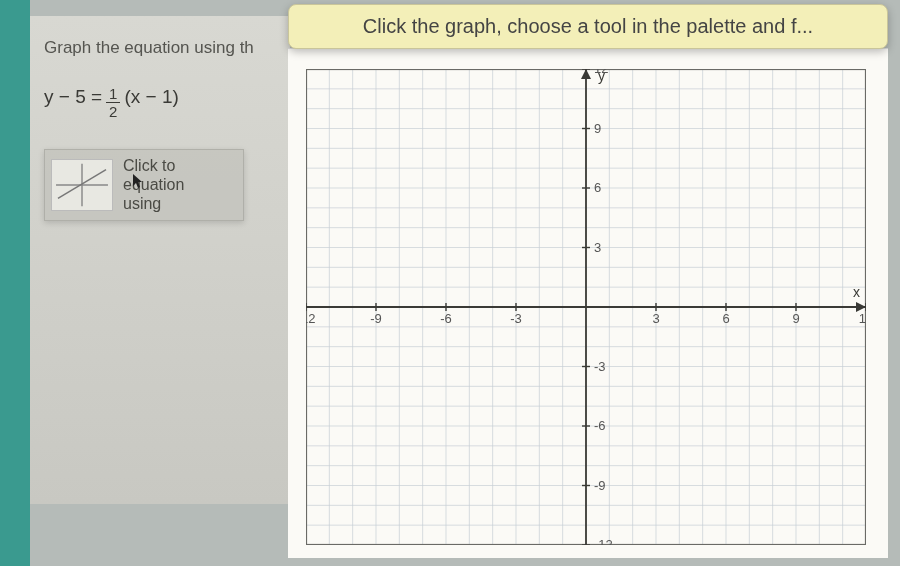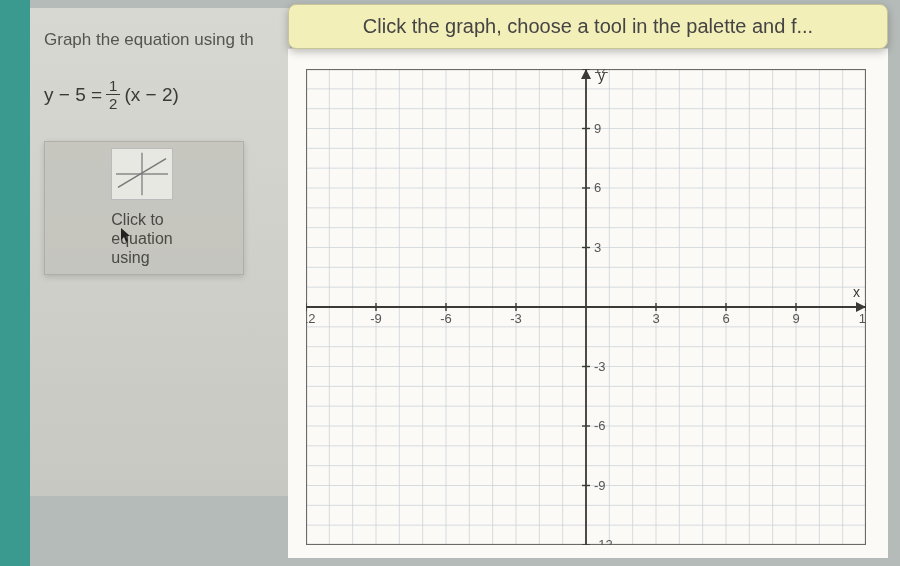--- a/index.html
+++ b/index.html
@@ -12,37 +12,37 @@
     overflow: hidden;
   }
   .teal-strip {
     position: absolute;
     left: 0; top: 0;
     width: 30px; height: 566px;
     background: #3a9a8f;
   }
   .left-panel {
     position: absolute;
-    left: 30px; top: 8px;
+    left: 30px; top: 16px;
     width: 260px; height: 488px;
     background: linear-gradient(180deg, #d8d8d2 0%, #d2d2cc 40%, #c8c8c2 100%);
     padding: 22px 8px 0 14px;
     color: #4a4a44;
   }
   .instr1 {
     font-size: 17px;
     color: #555550;
     margin-bottom: 28px;
   }
   .equation {
     font-size: 19px;
     color: #3a3a36;
     margin-bottom: 30px;
     display: flex;
-    align-items: center;
+    align-items: flex-start;
     gap: 2px;
   }
   .frac {
     display: inline-flex;
     flex-direction: column;
     align-items: center;
     font-size: 15px;
     line-height: 1;
     vertical-align: middle;
     margin: 0 2px;
@@ -58,21 +58,20 @@
   .enlarge-btn {
     display: flex;
     align-items: center;
     gap: 10px;
     background: rgba(190,190,184,0.6);
     border: 1px solid rgba(160,160,154,0.6);
     padding: 6px 10px 6px 6px;
     width: 200px;
     cursor: pointer;
     box-shadow: 0 2px 6px rgba(0,0,0,0.15);
-    flex-direction: column;
   }
   .thumb {
     width: 62px; height: 52px;
     position: relative;
     background: #e8e8e2;
     border: 1px solid #bbb;
   }
   .thumb svg { width: 100%; height: 100%; }
   .enlarge-label {
     font-size: 16px;
@@ -120,21 +119,21 @@
 
 <div class="left-panel">
   <div class="instr1">Graph the equation using th</div>
 
   <div class="equation">
     <span>y − 5 =</span>
     <span class="frac">
       <span class="num">1</span>
       <span class="den">2</span>
     </span>
-    <span>(x − 2)</span>
+    <span>(x − 1)</span>
   </div>
 
 
   <div class="enlarge-btn">
     <div class="thumb">
       <svg viewBox="0 0 62 52">
         <line x1="4" y1="26" x2="58" y2="26" stroke="#888" stroke-width="1.5"></line>
         <line x1="31" y1="4" x2="31" y2="48" stroke="#888" stroke-width="1.5"></line>
         <line x1="6" y1="40" x2="56" y2="10" stroke="#777" stroke-width="1.5"></line>
       </svg>

